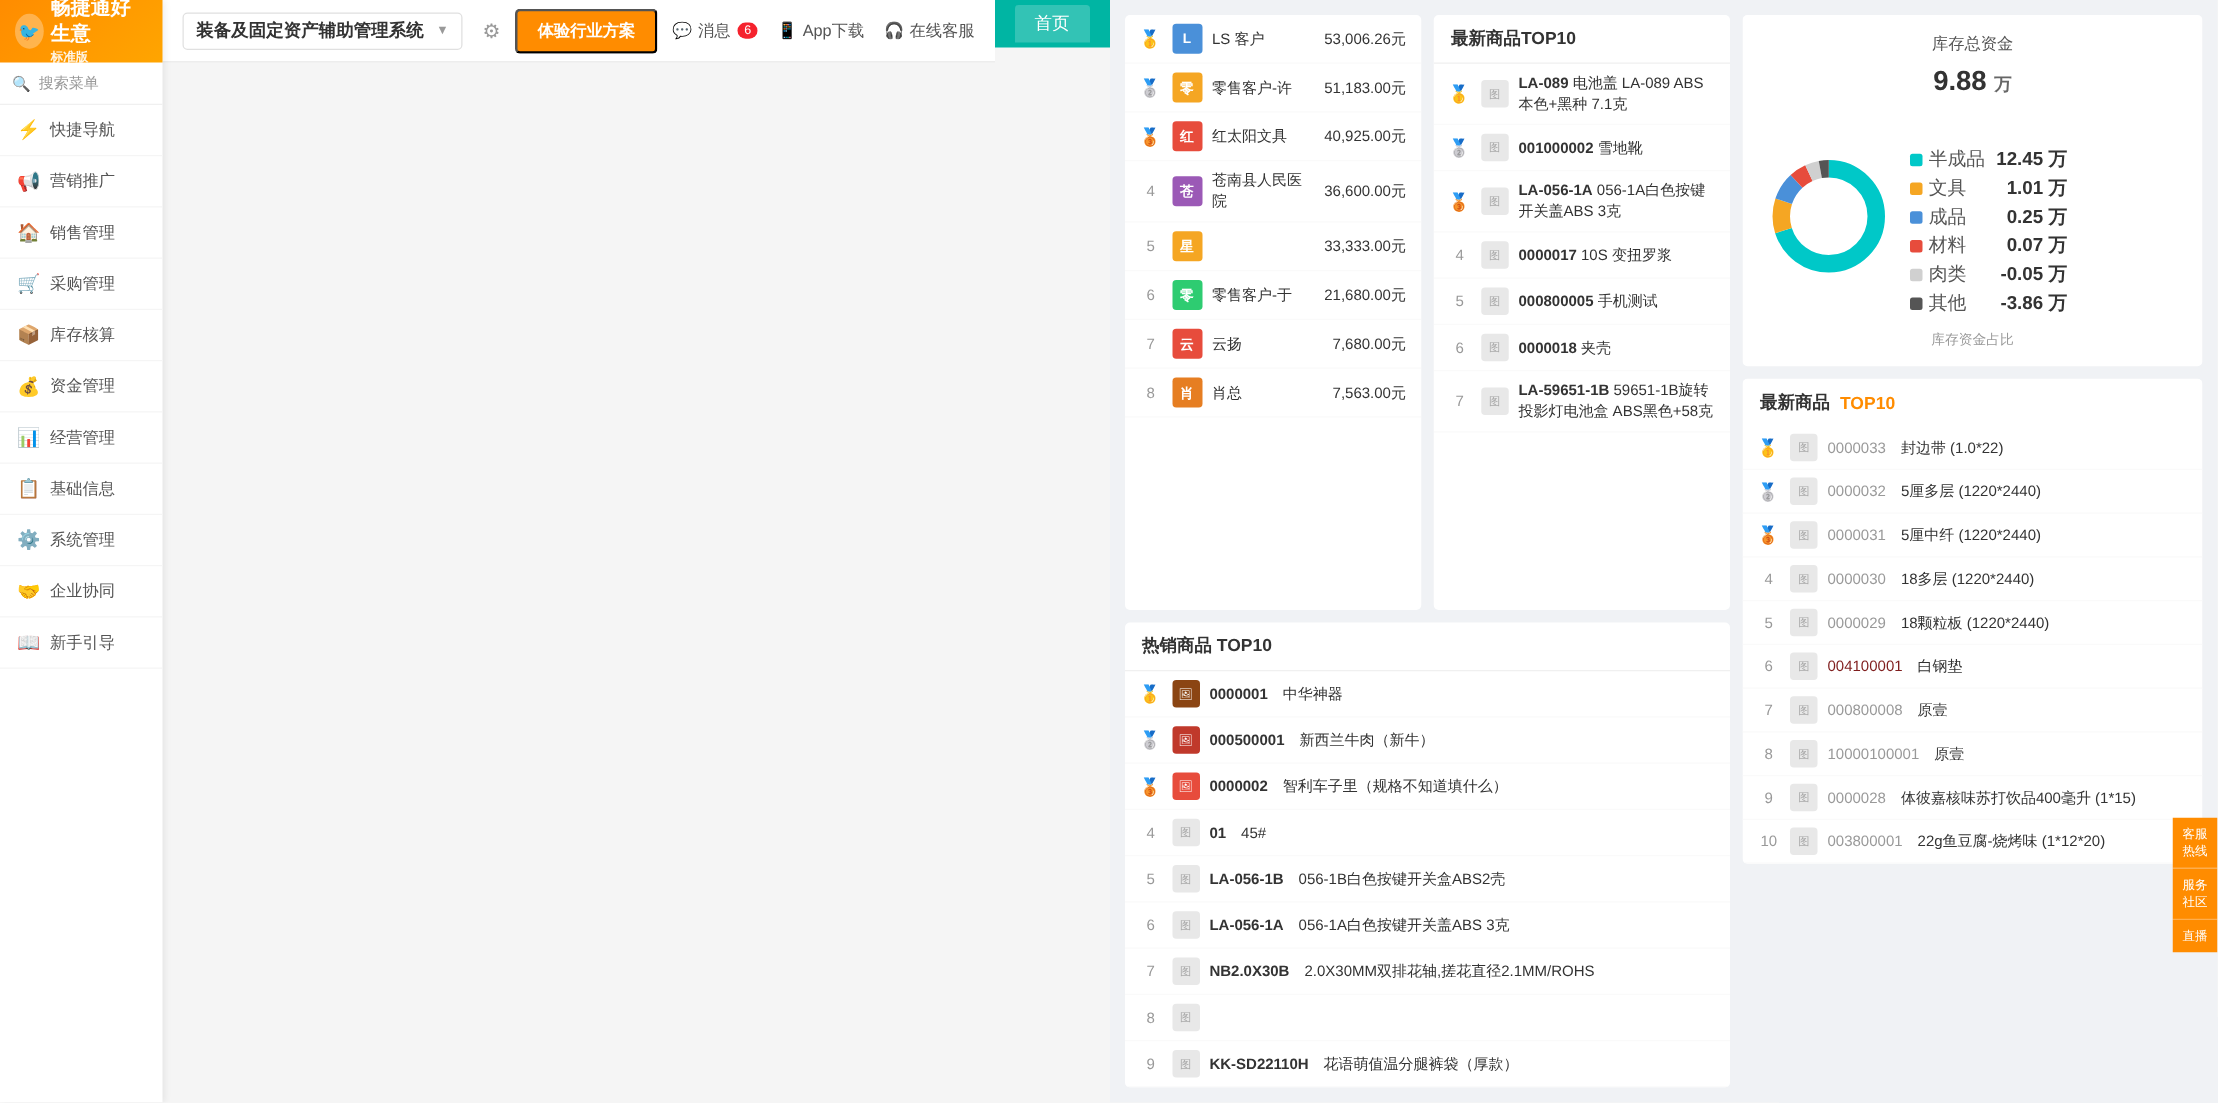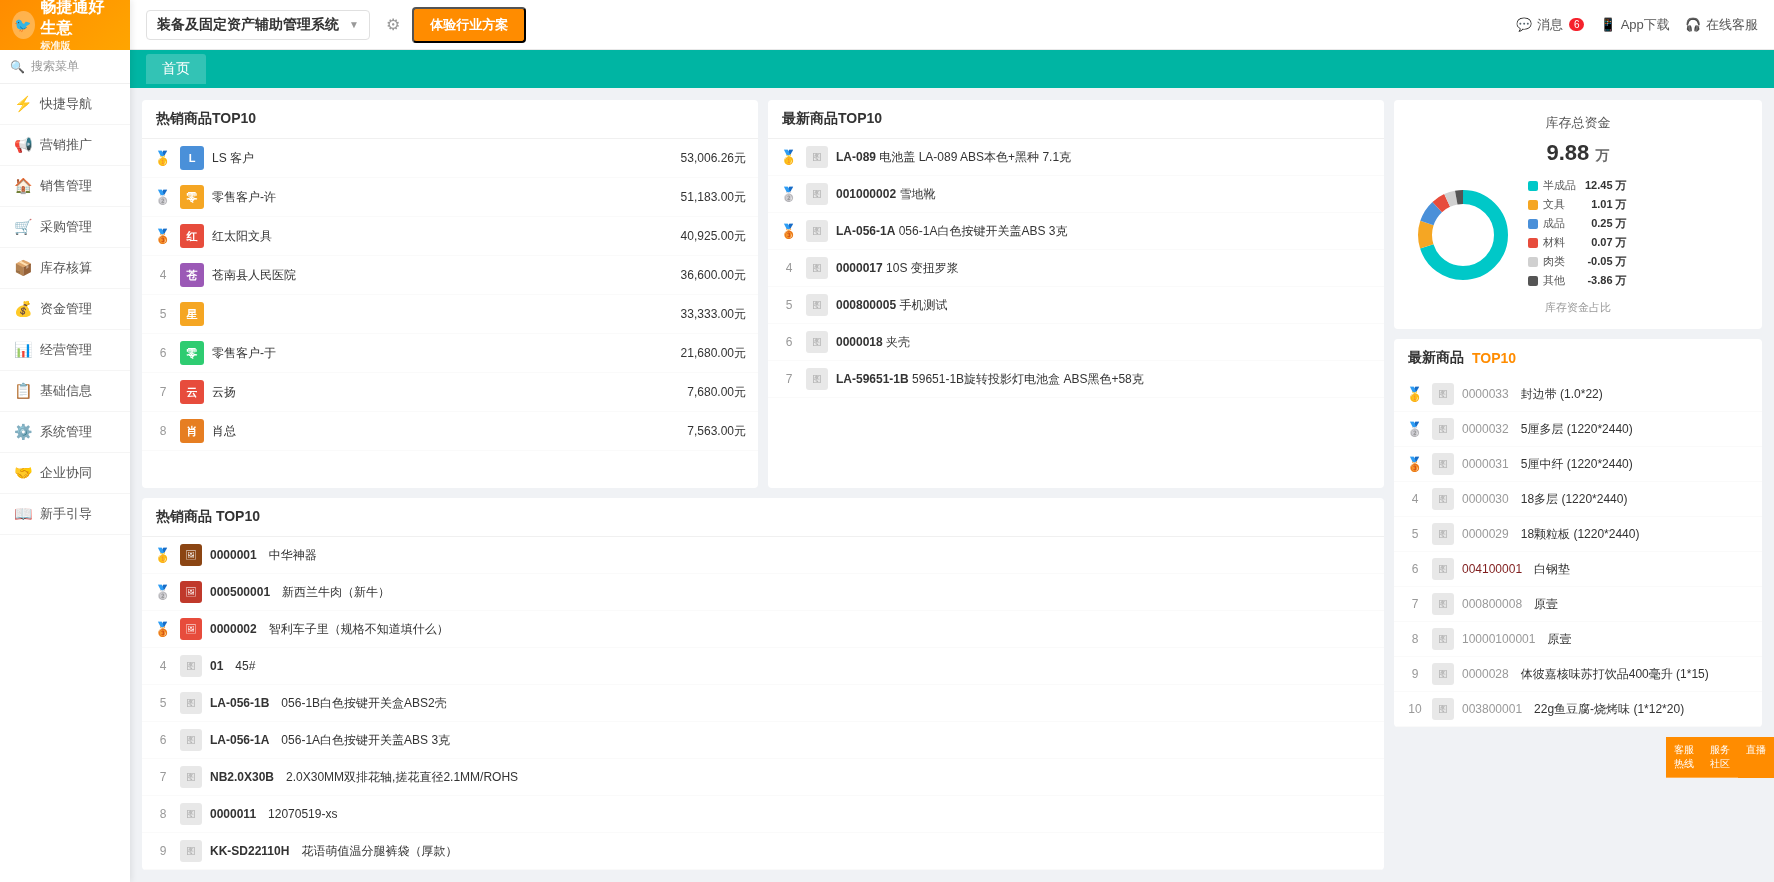--- a/index.html
+++ b/index.html
@@ -51,21 +51,21 @@
       color: #555; font-size: 13px;
       cursor: pointer;
       border-bottom: 1px solid #f5f5f5;
     }
     .sidebar-item .s-icon { font-size: 15px; width: 18px; text-align: center; }
 
     
     .main-area {
       flex: 1;
       display: flex;
-      flex-direction: column;
+      flex-direction: row;
       overflow: hidden;
     }
     .topbar {
       height: 50px;
       background: #fff;
       border-bottom: 1px solid #e8e8e8;
       display: flex;
       align-items: center;
       padding: 0 16px;
       gap: 12px;
@@ -266,21 +266,21 @@
       margin-bottom: 12px;
     }
     .inventory-amount .unit { font-size: 14px; color: #666; }
 
     .donut-chart-container {
       display: flex;
       align-items: center;
       gap: 10px;
     }
     .donut-svg { flex-shrink: 0; }
-    .legend { font-size: 11px; }
+    .legend { font-size: 15px; margin-top: 28px; }
     .legend-item {
       display: flex; align-items: center; gap: 5px;
       margin-bottom: 4px;
     }
     .legend-color {
       width: 10px; height: 10px;
       border-radius: 2px;
       flex-shrink: 0;
     }
     .legend-label { color: #555; flex: 1; }
@@ -319,23 +319,23 @@
       align-items: center;
       padding: 6px 12px;
       border-bottom: 1px solid #fafafa;
       gap: 8px;
     }
 
     
     .float-btns {
       position: fixed;
       right: 0;
-      bottom: 104px;
-      display: flex;
-      flex-direction: row;
+      bottom: 120px;
+      display: flex;
+      flex-direction: column;
     }
     .float-btn {
       background: #ff8c00;
       color: #fff;
       width: 36px;
       padding: 6px 4px;
       font-size: 10px;
       text-align: center;
       cursor: pointer;
       border-bottom: 1px solid rgba(255,255,255,0.3);
@@ -443,23 +443,20 @@
   </div>
 
   <div class="content-area">
 
     <div class="col-main">
 
       <div class="row-top">
 
         <div class="panel panel-customers">
           <div id="cust-list">
-              <div class="panel-header">
-                <span>热销商品TOP10</span>
-              </div>
     <div class="list-item-row">
       <span class="rank-medal">🥇</span>
       <div class="customer-avatar" style="background:#4a90d9">L</div>
       <span class="item-name">LS 客户</span>
       <span class="item-amount">53,006.26元</span>
     </div>
     <div class="list-item-row">
       <span class="rank-medal">🥈</span>
       <div class="customer-avatar" style="background:#f5a623">零</div>
       <span class="item-name">零售客户-许</span>
@@ -584,21 +581,20 @@
       <span class="item-name"><strong>LA-056-1A</strong>　056-1A白色按键开关盖ABS 3克</span>
     </div>
     <div class="list-item-row">
       <span class="rank-num">7</span>
       <div class="product-avatar " style="">图</div>
       <span class="item-name"><strong>NB2.0X30B</strong>　2.0X30MM双排花轴,搓花直径2.1MM/ROHS</span>
     </div>
     <div class="list-item-row">
       <span class="rank-num">8</span>
       <div class="product-avatar " style="">图</div>
-      <span class="item-name"><strong>0000011</strong>　12070519-xs</span>
     </div>
     <div class="list-item-row">
       <span class="rank-num">9</span>
       <div class="product-avatar " style="">图</div>
       <span class="item-name"><strong>KK-SD22110H</strong>　花语萌值温分腿裤袋（厚款）</span>
     </div>
           </div>
       </div>
 
     </div>

